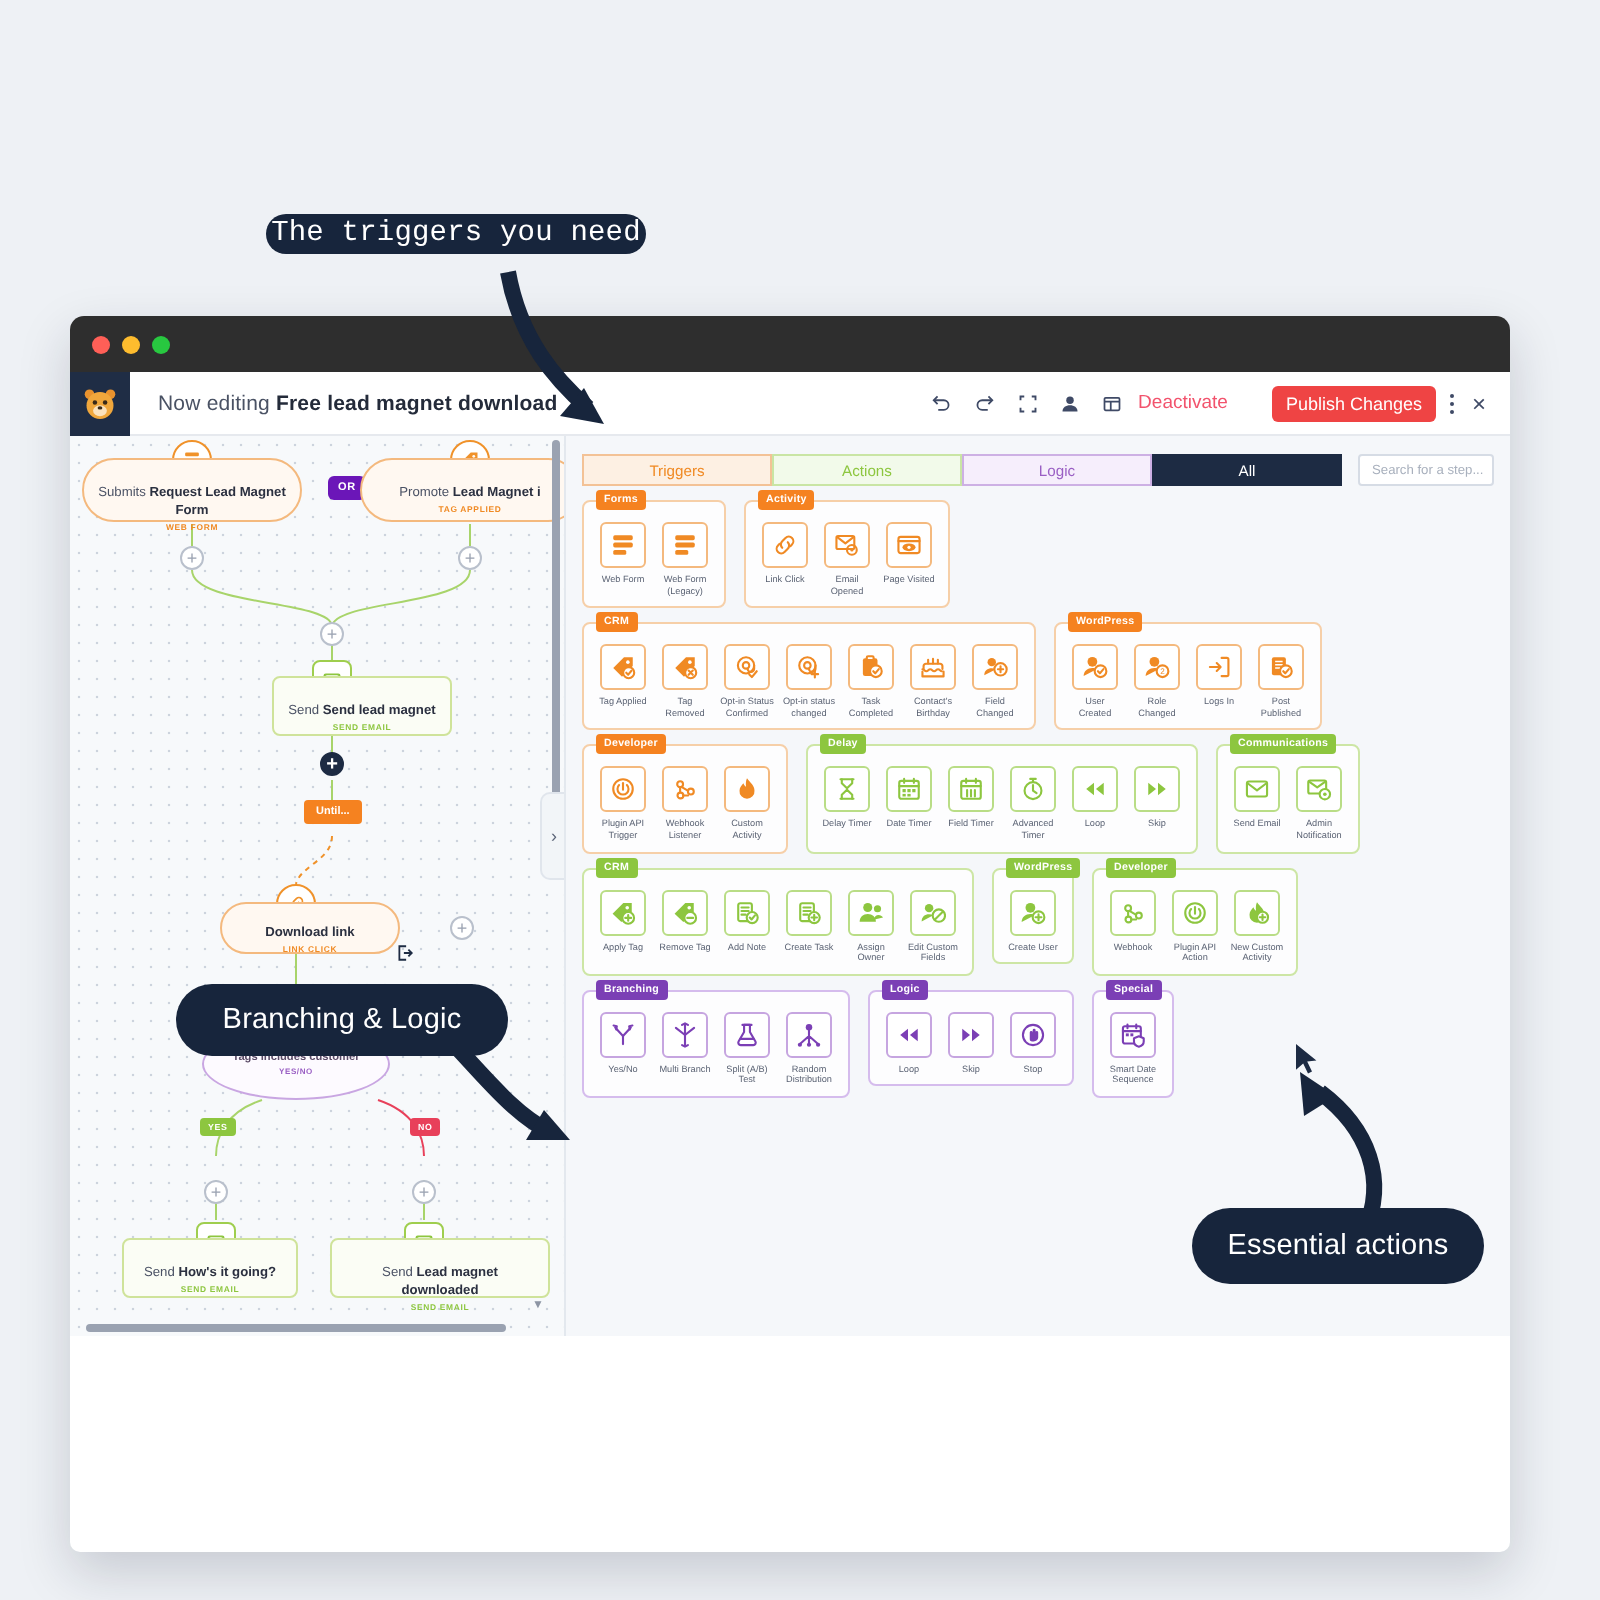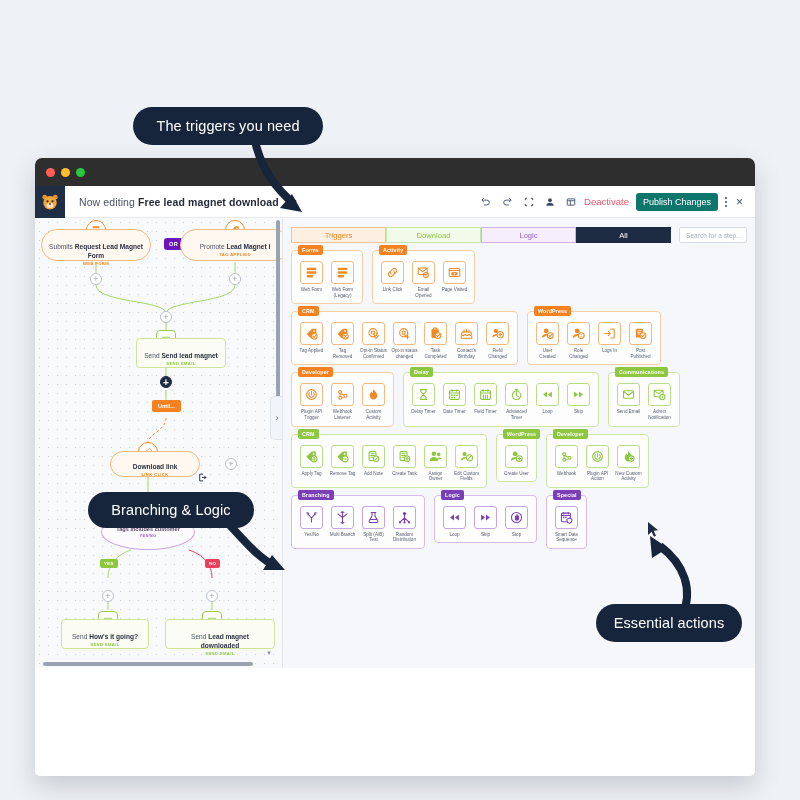--- a/index.html
+++ b/index.html
@@ -24,22 +24,22 @@
   .dot.g{background:#28c840;}
 
   .appbar{height:32px;background:#ffffff;display:flex;align-items:center;border-bottom:1px solid #e6e9ee;}
   .logo{width:30px;height:32px;background:#1f2d45;display:flex;align-items:center;justify-content:center;flex:0 0 30px;}
   .logo svg{display:block;}
   .editing{font-size:10.5px;color:#4a5264;padding-left:14px;letter-spacing:.1px;white-space:nowrap;}
   .editing b{color:#242b3a;font-weight:700;}
   .bar-spacer{flex:1;}
   .toolicons{display:flex;align-items:center;gap:11px;color:#3f4a66;padding-right:8px;}
   .toolicons svg{display:block;}
-  .deactivate{font-size:9.5px;color:#f2536d;padding-right:7px;white-space:nowrap;}
-  .publish{font-size:9px;color:#fff;background:#0f766e;border-radius:3px;padding:4px 7px;white-space:nowrap;}
+  .deactivate{font-size:9.5px;color:#f2536d;padding-right:22px;white-space:nowrap;}
+  .publish{font-size:9px;color:#fff;background:#ef4444;border-radius:3px;padding:4px 7px;white-space:nowrap;}
   .kebab{display:flex;flex-direction:column;gap:2px;padding:0 9px 0 7px;}
   .kebab i{width:2px;height:2px;background:#3f4a66;border-radius:50%;display:block;}
   .closex{font-size:12px;color:#3f4a66;padding-right:12px;line-height:1;}
 
   .body{display:flex;height:450px;}
 
   
   .canvas{
     position:relative;width:248px;flex:0 0 248px;
     background:#f7f9fb;
@@ -110,21 +110,21 @@
   .card{width:27px;display:flex;flex-direction:column;align-items:center;}
   .ic{width:23px;height:23px;border:1px solid;border-radius:3px;background:#fff;display:flex;align-items:center;justify-content:center;}
   .o .ic{border-color:#f4b97e;}
   .g .ic{border-color:#b9dd86;}
   .p .ic{border-color:#c6a5e0;}
   .cname{font-size:4.6px;line-height:5.6px;text-align:center;color:#5a6273;margin-top:3px;}
   .ic svg{display:block;}
 
   
   .callout{position:absolute;background:#17253c;color:#fff;border-radius:19px;display:flex;align-items:center;justify-content:center;font-size:14.5px;letter-spacing:.1px;white-space:nowrap;z-index:30;}
-  #callout-triggers{left:133px;top:107px;width:190px;height:38px;}
+  #callout-triggers{left:133px;top:107px;width:190px;height:20px;font-family:Liberation Mono, monospace;}
   #callout-branching{left:88px;top:492px;width:166px;height:36px;}
   #callout-actions{left:596px;top:604px;width:146px;height:38px;}
   .arrowsvg{position:absolute;z-index:29;pointer-events:none;}
   .cursor{position:absolute;left:647px;top:521px;z-index:28;}
 </style>
 </head>
 <body>
 
 <div id="stage">
 
@@ -331,21 +331,21 @@
           <div class="updown" style="bottom:12px;right:10px">▼</div>
           <div class="cscroll-v"></div>
           <div class="cscroll-h"></div>
         </div>
         <div class="handle">›</div>
       </div>
 
       <div class="panel">
         <div class="tabs">
           <div class="tab trg">Triggers</div>
-          <div class="tab acts">Download</div>
+          <div class="tab acts">Actions</div>
           <div class="tab lgc">Logic</div>
           <div class="tab all">All</div>
           <div class="searchbox">
             <span>Search for a step...</span>
           </div>
         </div>
         <div class="rows" id="rows">
             <div class="row">
               <div class="grp o">
                 <div class="glabel">Forms</div>

